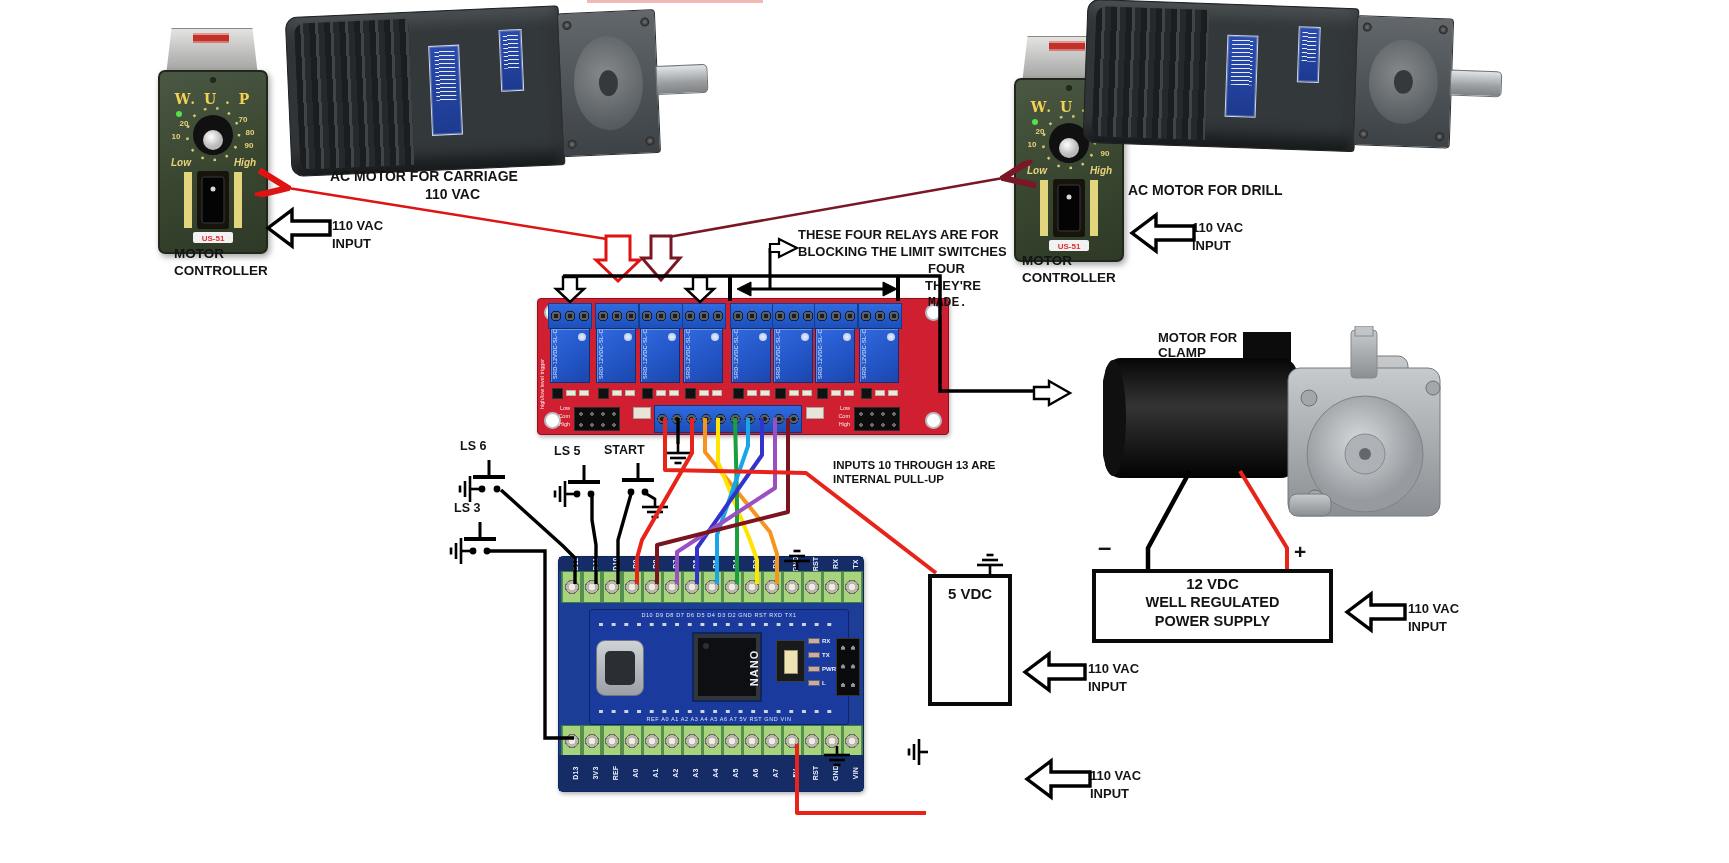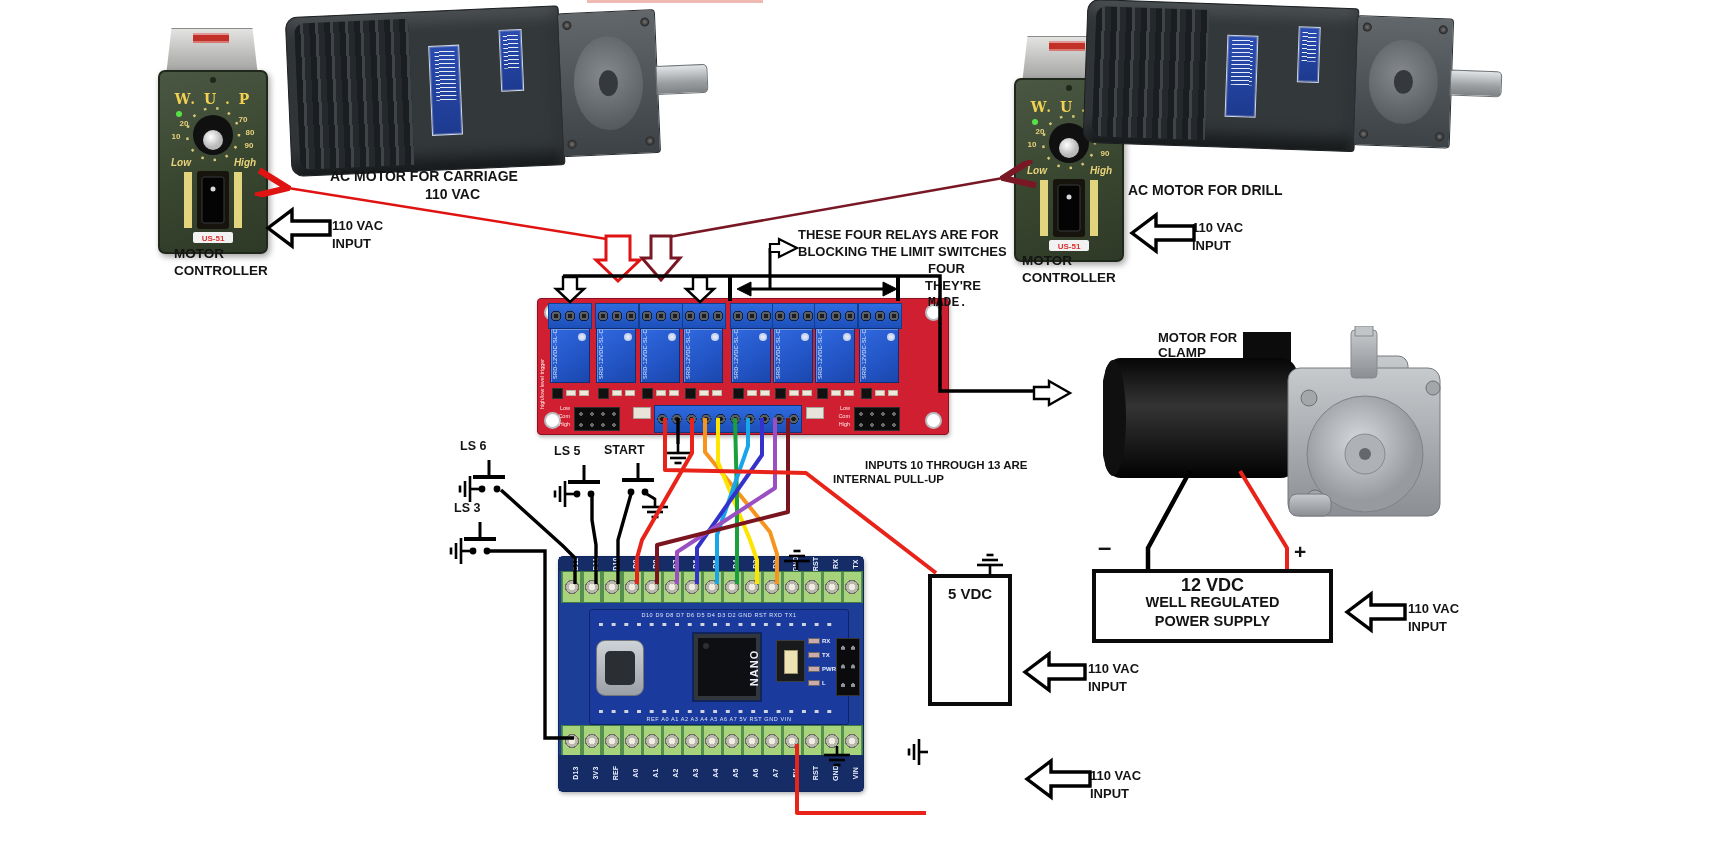--- a/index.html
+++ b/index.html
@@ -420,21 +420,21 @@
       <circle cx="212" cy="172" r="8" fill="#a3a7aa" stroke="#6e7174"></circle>
       <circle cx="330" cy="62" r="7" fill="#a3a7aa" stroke="#6e7174"></circle>
       <rect x="186" y="168" width="42" height="22" rx="8" fill="url(#silv)" stroke="#767a7e"></rect>
     </svg>
   </div>
 
   <div class="pbox" style="left:928px;top:574px;width:76px;height:124px;">
     <div class="lbl c" style="top:8px;font-size:15px;">5 VDC</div>
   </div>
   <div class="pbox" style="left:1092px;top:569px;width:233px;height:66px;">
-    <div class="lbl c" style="top:3px;font-size:18px;">12 VDC</div>
+    <div class="lbl c" style="top:3px;font-size:15px;">12 VDC</div>
     <div class="lbl c" style="top:22px;font-size:14.5px;">WELL REGULATED</div>
     <div class="lbl c" style="top:41px;font-size:14.5px;">POWER SUPPLY</div>
   </div>
 
   <svg class="overlay" width="1729" height="863" viewBox="0 0 1729 863">
     <defs>
       <g id="gndsym" stroke="#000" stroke-width="2.6" fill="none">
         <line x1="14" y1="0" x2="14" y2="9"></line>
         <line x1="1" y1="9" x2="27" y2="9"></line>
         <line x1="6" y1="14" x2="22" y2="14"></line>
@@ -565,21 +565,21 @@
   <div class="lbl c" style="left:928px;top:296px;width:95px;font-family:Liberation Mono, monospace;">MADE.</div>
 
   <div class="lbl" style="left:1158px;top:331px;font-size:13px;">MOTOR FOR</div>
   <div class="lbl" style="left:1158px;top:346px;font-size:13.5px;">CLAMP</div>
 
   <div class="lbl c" style="left:460px;top:440px;width:60px;font-size:12.5px;">LS 6</div>
   <div class="lbl c" style="left:554px;top:445px;width:60px;font-size:12.5px;">LS 5</div>
   <div class="lbl c" style="left:604px;top:444px;width:68px;font-size:12.5px;">START</div>
   <div class="lbl c" style="left:454px;top:502px;width:60px;font-size:12.5px;">LS 3</div>
 
-  <div class="lbl" style="left:833px;top:459px;font-size:11.5px;margin-left:32px;">INPUTS 10 THROUGH 13 ARE</div>
+  <div class="lbl" style="left:833px;top:459px;font-size:11.5px;">INPUTS 10 THROUGH 13 ARE</div>
   <div class="lbl" style="left:833px;top:473px;font-size:11.5px;">INTERNAL PULL-UP</div>
 
   <div class="lbl c" style="left:1098px;top:534px;width:32px;font-size:24px;">–</div>
   <div class="lbl c" style="left:1294px;top:540px;width:32px;font-size:21px;">+</div>
 
   <div class="lbl c" style="left:1088px;top:662px;width:78px;">110 VAC</div>
   <div class="lbl c" style="left:1088px;top:680px;width:78px;">INPUT</div>
   <div class="lbl c" style="left:1090px;top:769px;width:78px;">110 VAC</div>
   <div class="lbl c" style="left:1090px;top:787px;width:78px;">INPUT</div>
   <div class="lbl c" style="left:1408px;top:602px;width:80px;">110 VAC</div>

